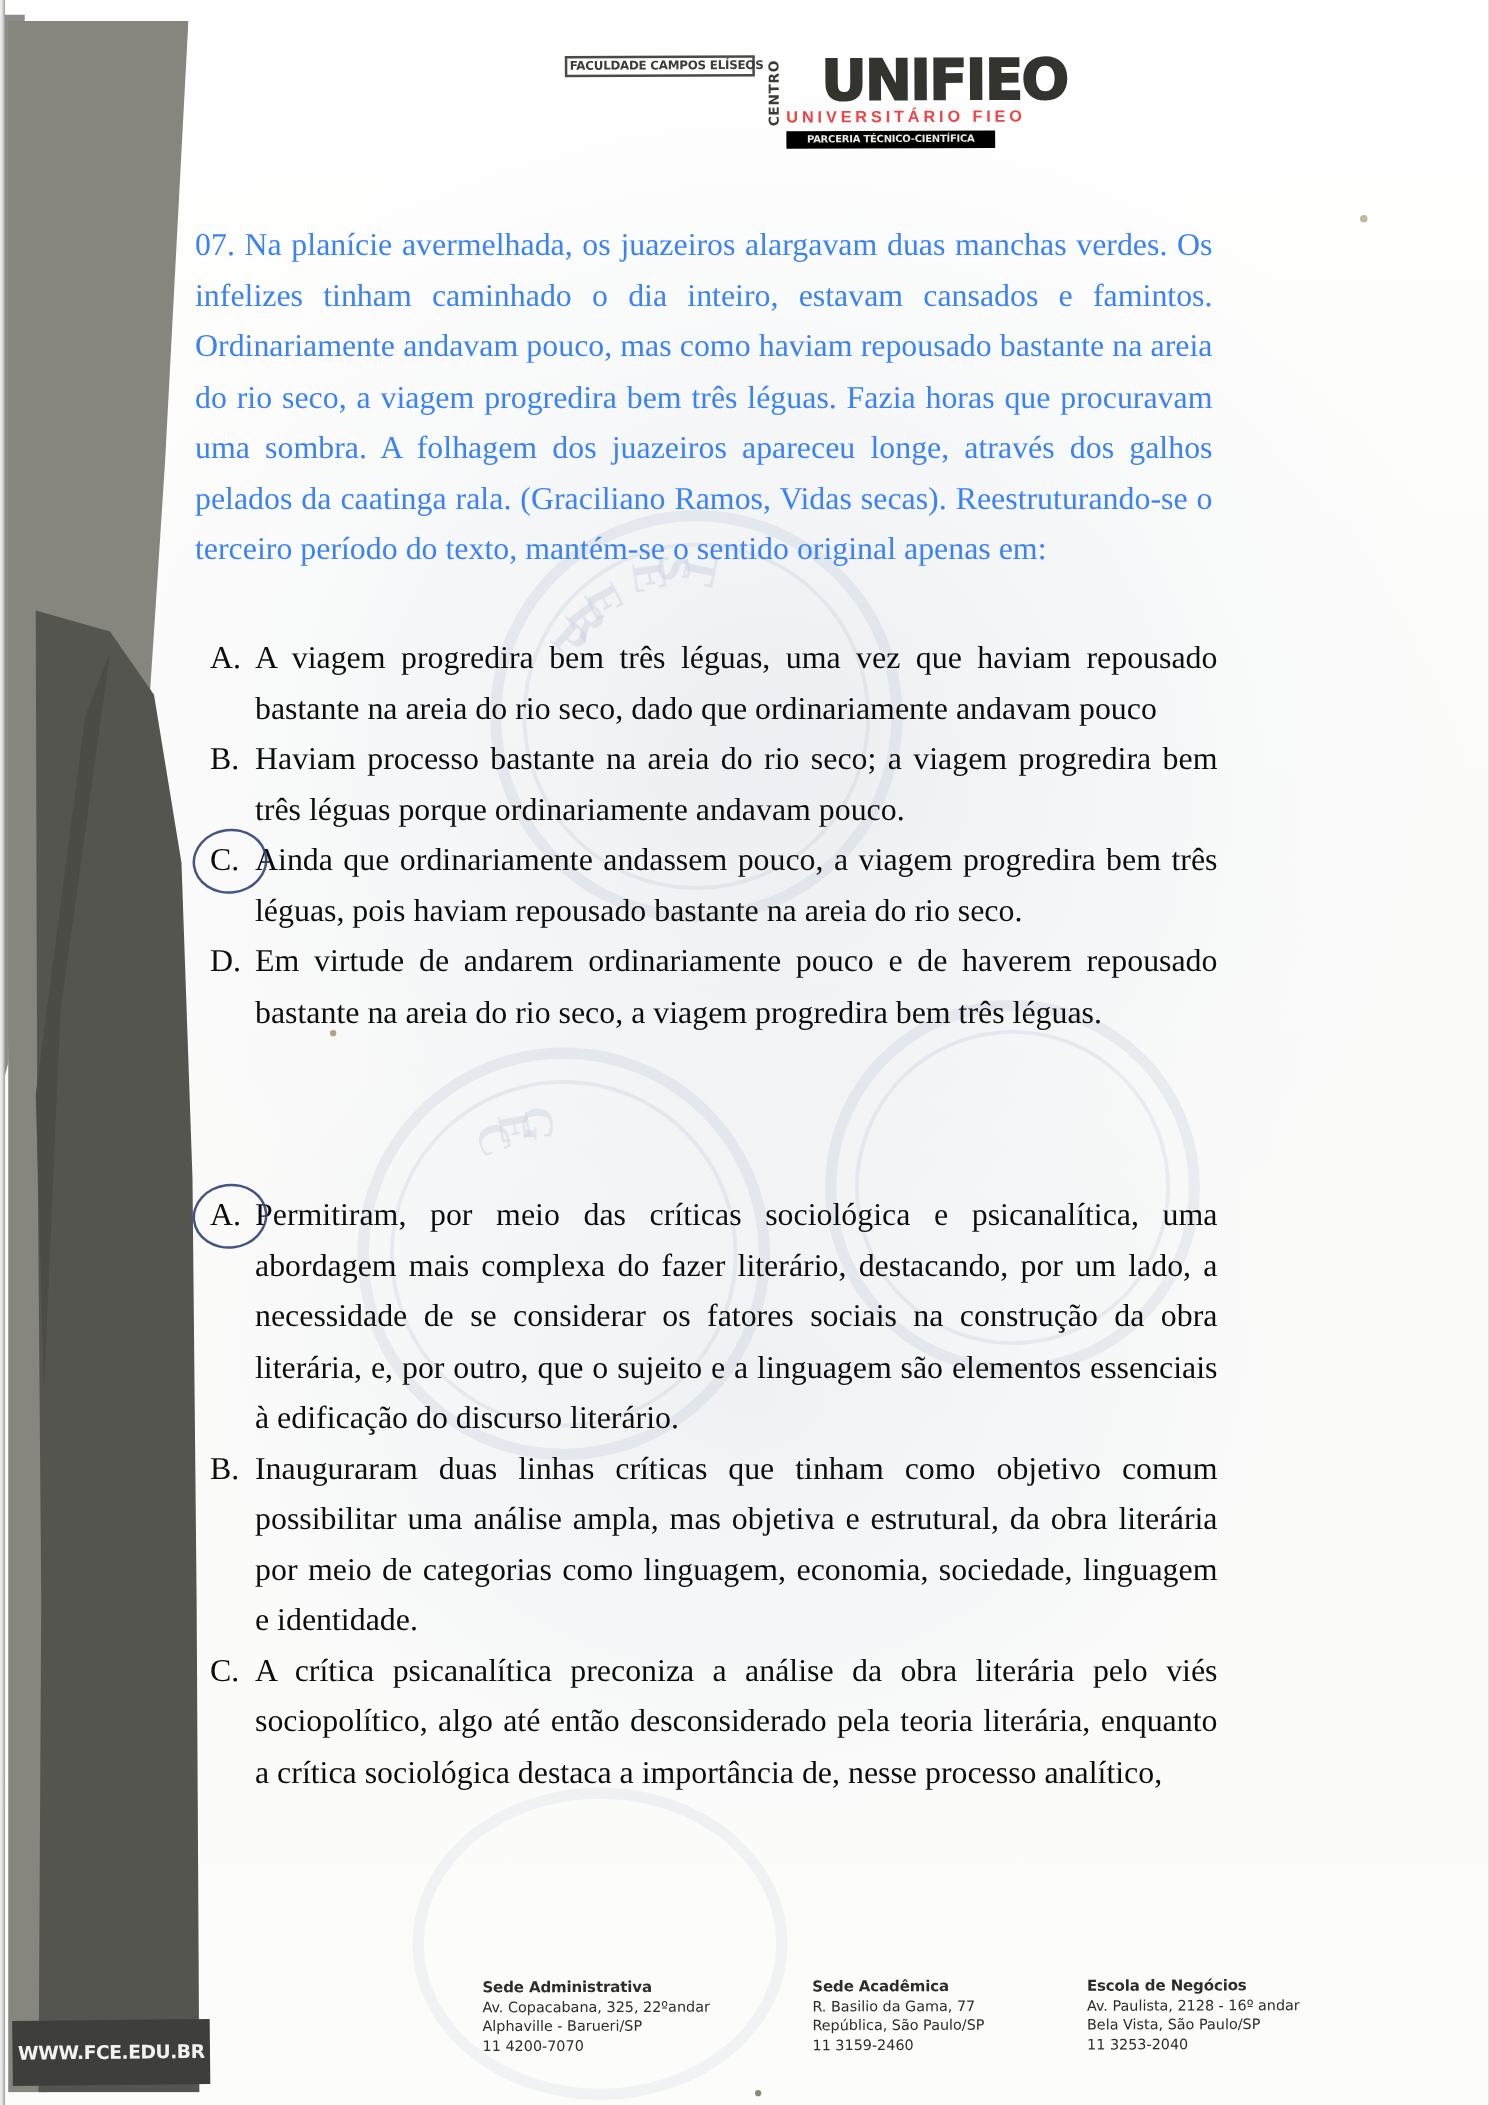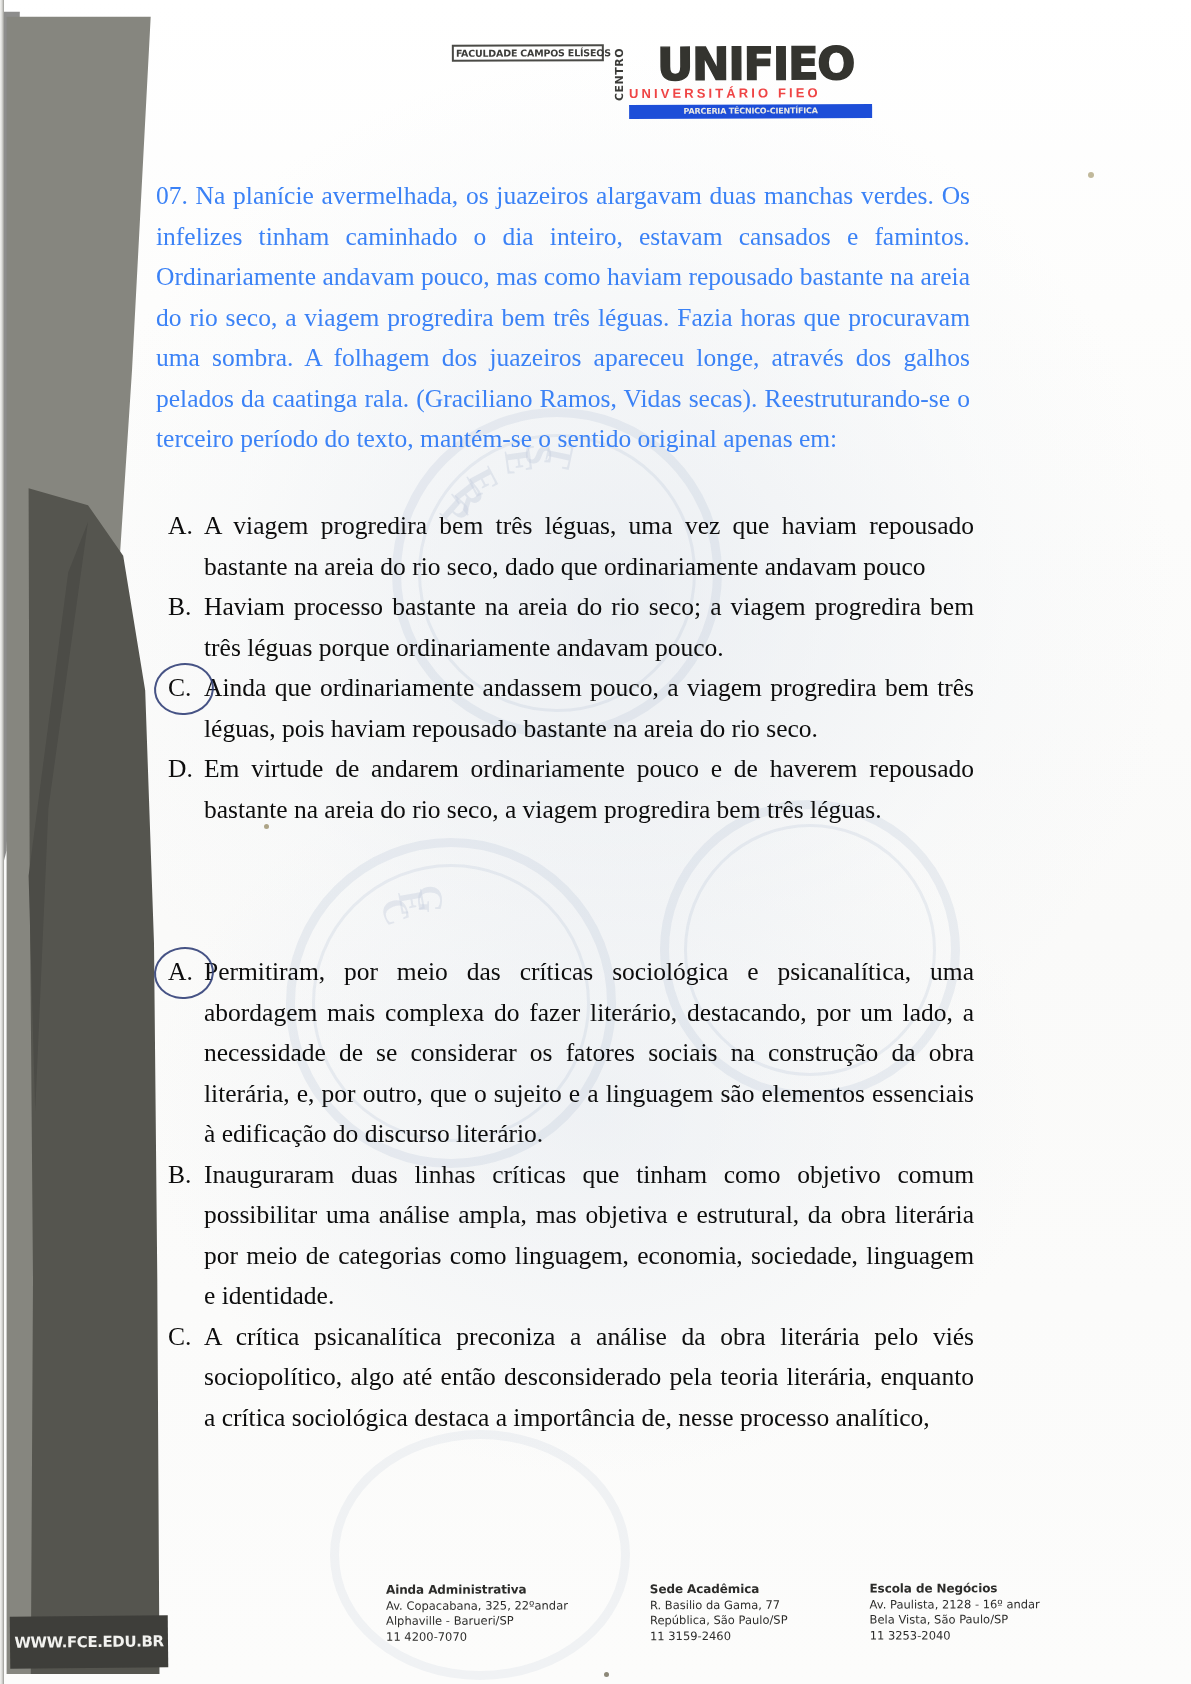--- a/index.html
+++ b/index.html
@@ -155,29 +155,29 @@
   .logo-univ {
     font-family: Liberation Sans, sans-serif;
     font-weight: 700;
     font-size: 13px;
     letter-spacing: 3.1px;
     color: #ef4444;
     margin-top: -1px;
   }
   .logo-parceria {
     margin-top: 4px;
-    background: #1d4ed8;
+    background: #000000;
     color: #eceae4;
     font-family: "DejaVu Sans", sans-serif;
     font-weight: 700;
     font-size: 8px;
     letter-spacing: -0.2px;
     text-align: center;
     padding: 2px 0 3px 0;
-    width: 243px;
+    width: 167px;
   }
 
   
   .seal {
     position: absolute;
     border-radius: 50%;
     pointer-events: none;
     opacity: 0.5;
   }
   .seal .ring-outer,
@@ -390,21 +390,21 @@
         </div>
       </div>
 
     <div class="speck" style="left:264px; top:824px; width:5px; height:5px;"></div>
     <div class="speck" style="left:1088px; top:172px; width:6px; height:6px; background:#b2a882;"></div>
     <div class="speck" style="left:604px; top:1672px; width:5px; height:5px; background:#6f6a58;"></div>
   </div>
 
   <div class="footer" id="footer-cols">
       <div class="footer-col">
-        <div class="ftitle">Ainda Administrativa</div>
+        <div class="ftitle">Sede Administrativa</div>
         <div>Av. Copacabana, 325, 22ºandar</div>
         <div>Alphaville - Barueri/SP</div>
         <div>11 4200-7070</div>
       </div>
       <div class="footer-col">
         <div class="ftitle">Sede Acadêmica</div>
         <div>R. Basilio da Gama, 77</div>
         <div>República, São Paulo/SP</div>
         <div>11 3159-2460</div>
       </div>

